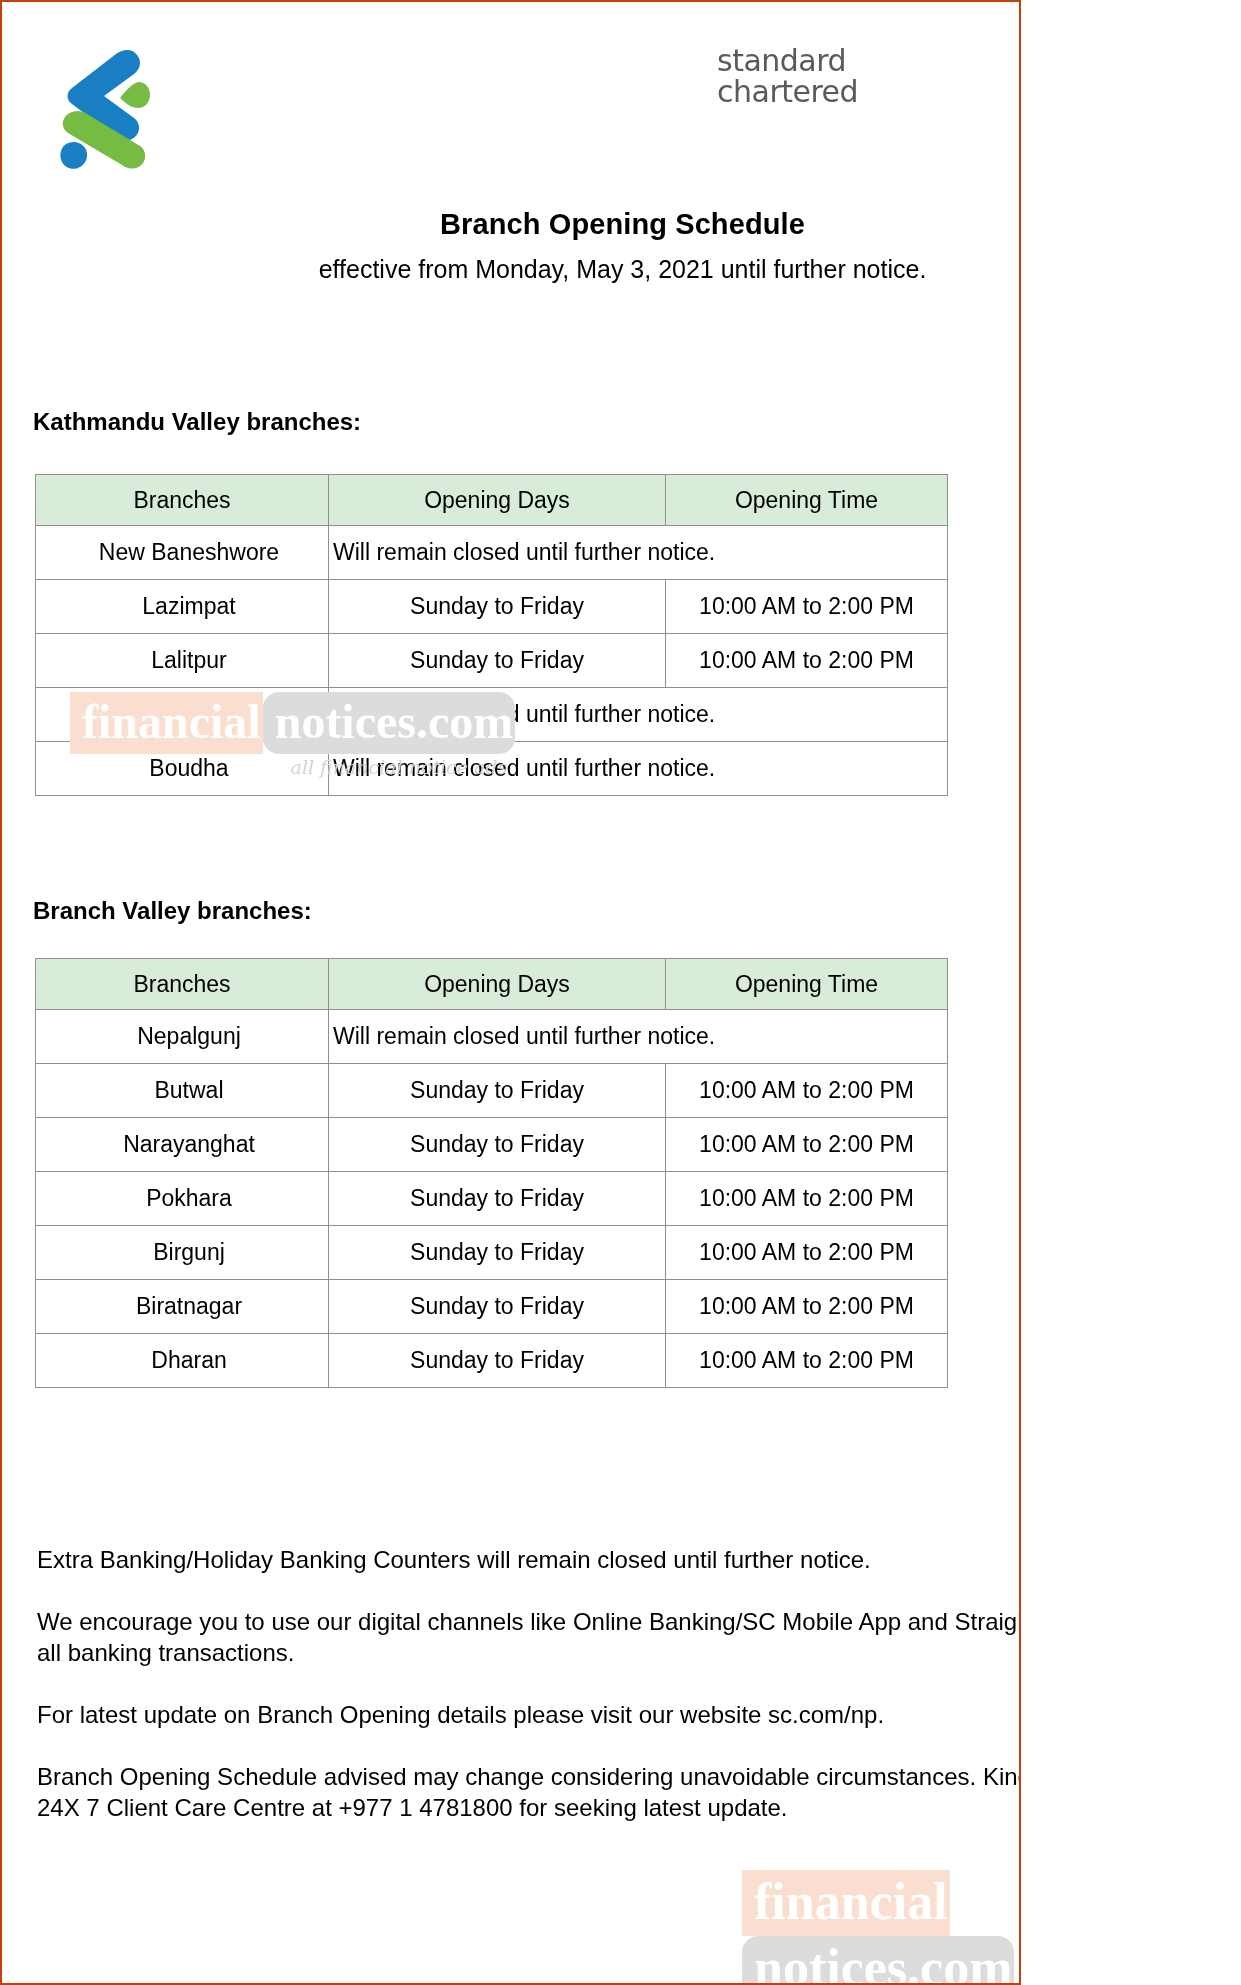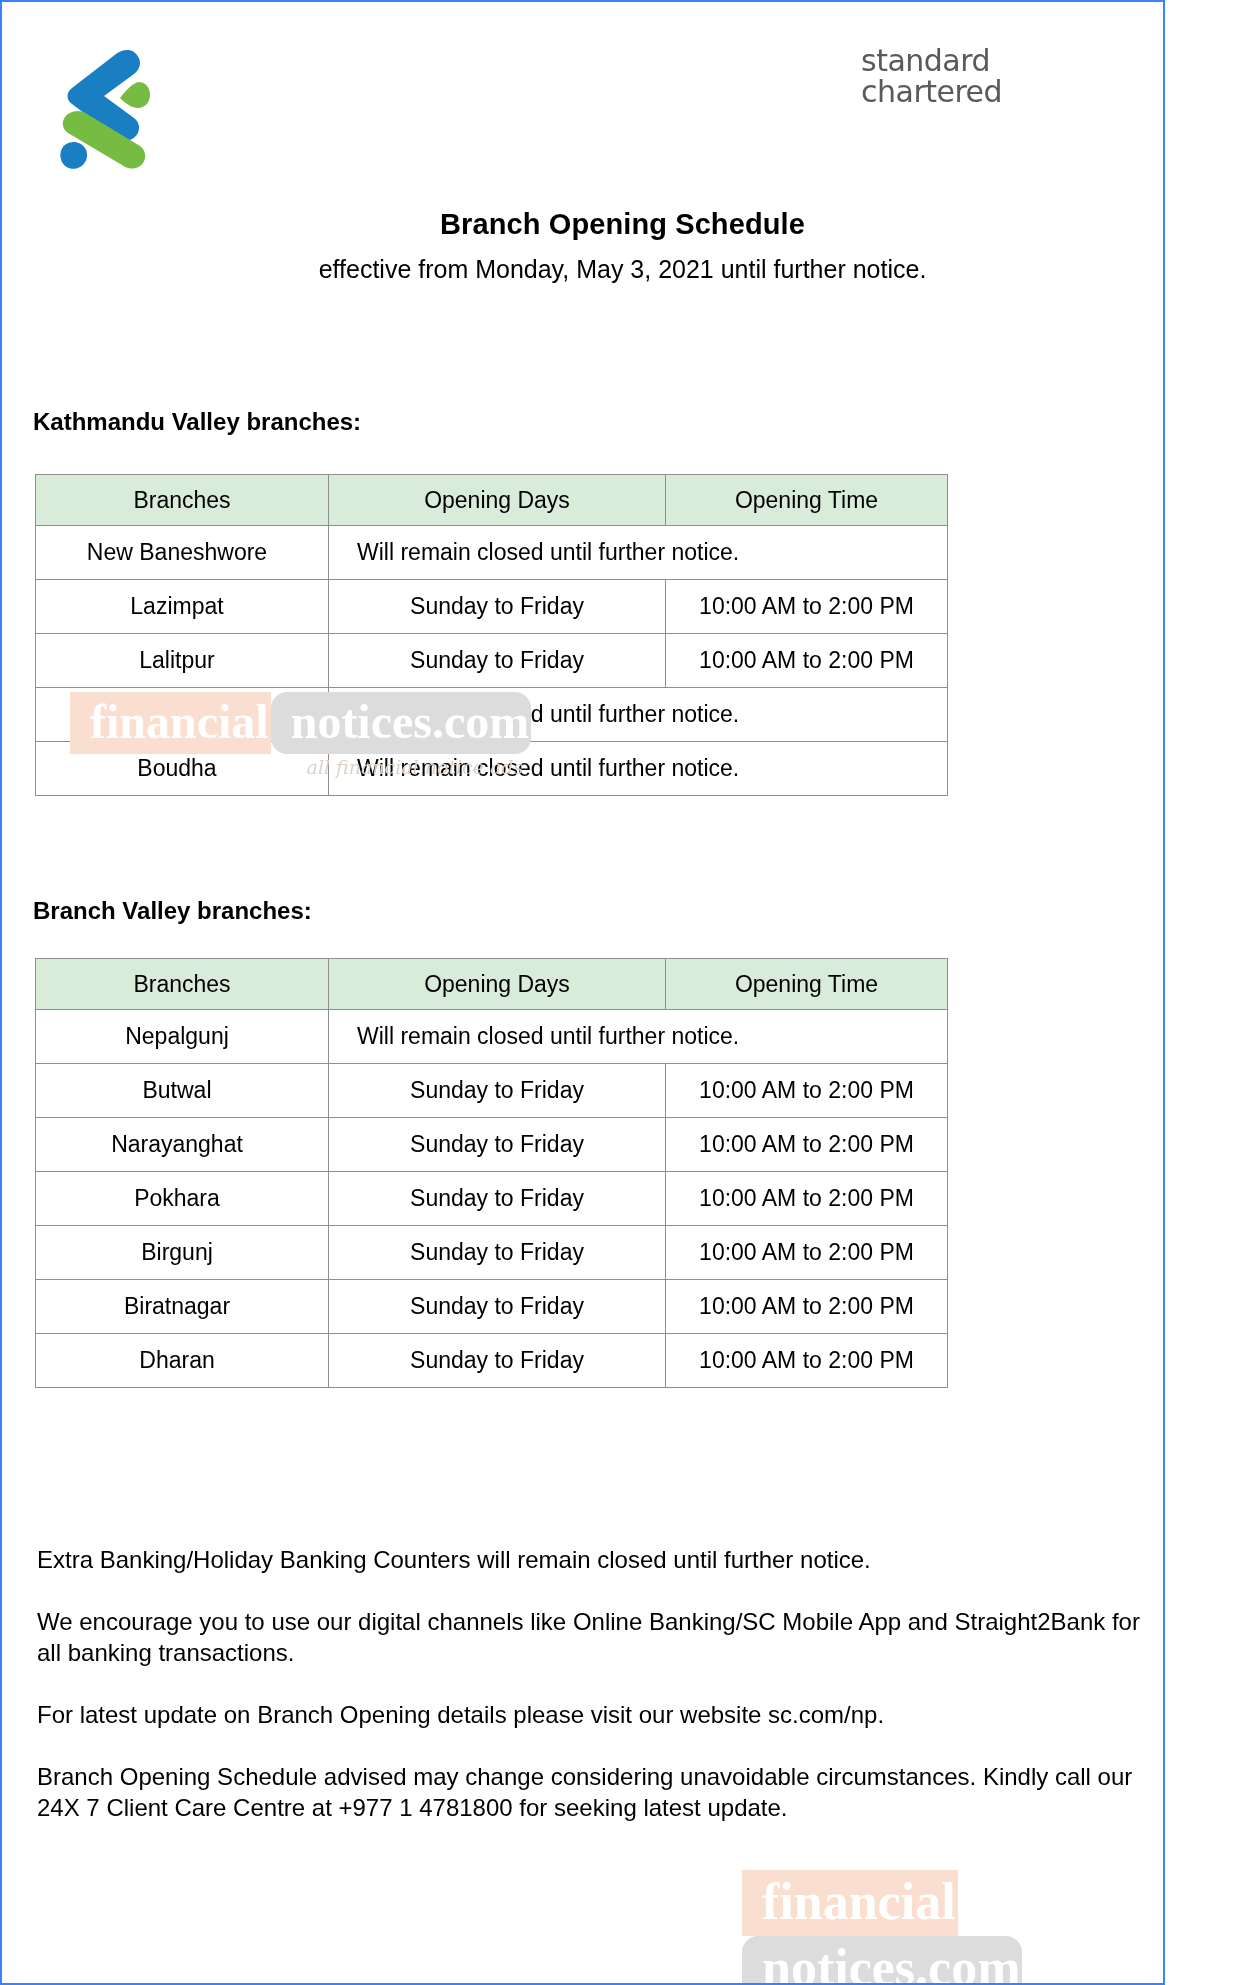--- a/index.html
+++ b/index.html
@@ -7,24 +7,24 @@
     margin: 0;
     padding: 0;
     background: #ffffff;
   }
   body {
     font-family: "Liberation Sans", sans-serif;
     color: #000000;
   }
   #page {
     position: relative;
-    width: 1165px;
+    width: 1021px;
     height: 1985px;
     background: #ffffff;
-    border: 2px solid #3b82f6;
+    border: 2px solid #c2410c;
     box-sizing: border-box;
     overflow: hidden;
   }
 
   
   #logo-mark {
     position: absolute;
     left: 52px;
     top: 38px;
     width: 96px;
@@ -89,21 +89,21 @@
   #table-kathmandu { top: 472px; }
   #table-outside   { top: 956px; }
 
   .sched-table col.c-branch { width: 293px; }
   .sched-table col.c-days   { width: 337px; }
   .sched-table col.c-time   { width: 282px; }
 
   .sched-table th,
   .sched-table td {
     border: 1px solid #8f8f8f;
-    padding: 0 28px;
+    padding: 0 4px;
     height: 53px;
     font-weight: normal;
     vertical-align: middle;
   }
   .sched-table thead th {
     background: #d8ecd9;
     text-align: center;
     font-size: 23px;
     height: 50px;
   }
@@ -135,21 +135,21 @@
     position: absolute;
     pointer-events: none;
     user-select: none;
   }
   .wm-bar {
     display: inline-block;
     font-family: "Liberation Serif", serif;
     font-weight: bold;
     color: #ffffff;
     line-height: 1.0;
-    padding: 6px 2px 8px 20px;
+    padding: 6px 2px 8px 12px;
     white-space: nowrap;
   }
   .wm-financial { background: #fadfd0; }
   .wm-notices   { background: #dcdcdc; border-radius: 16px; }
   .wm-tag {
     font-family: "DejaVu Serif", serif;
     font-style: italic;
     color: #e6d9cf;
     white-space: nowrap;
   }

